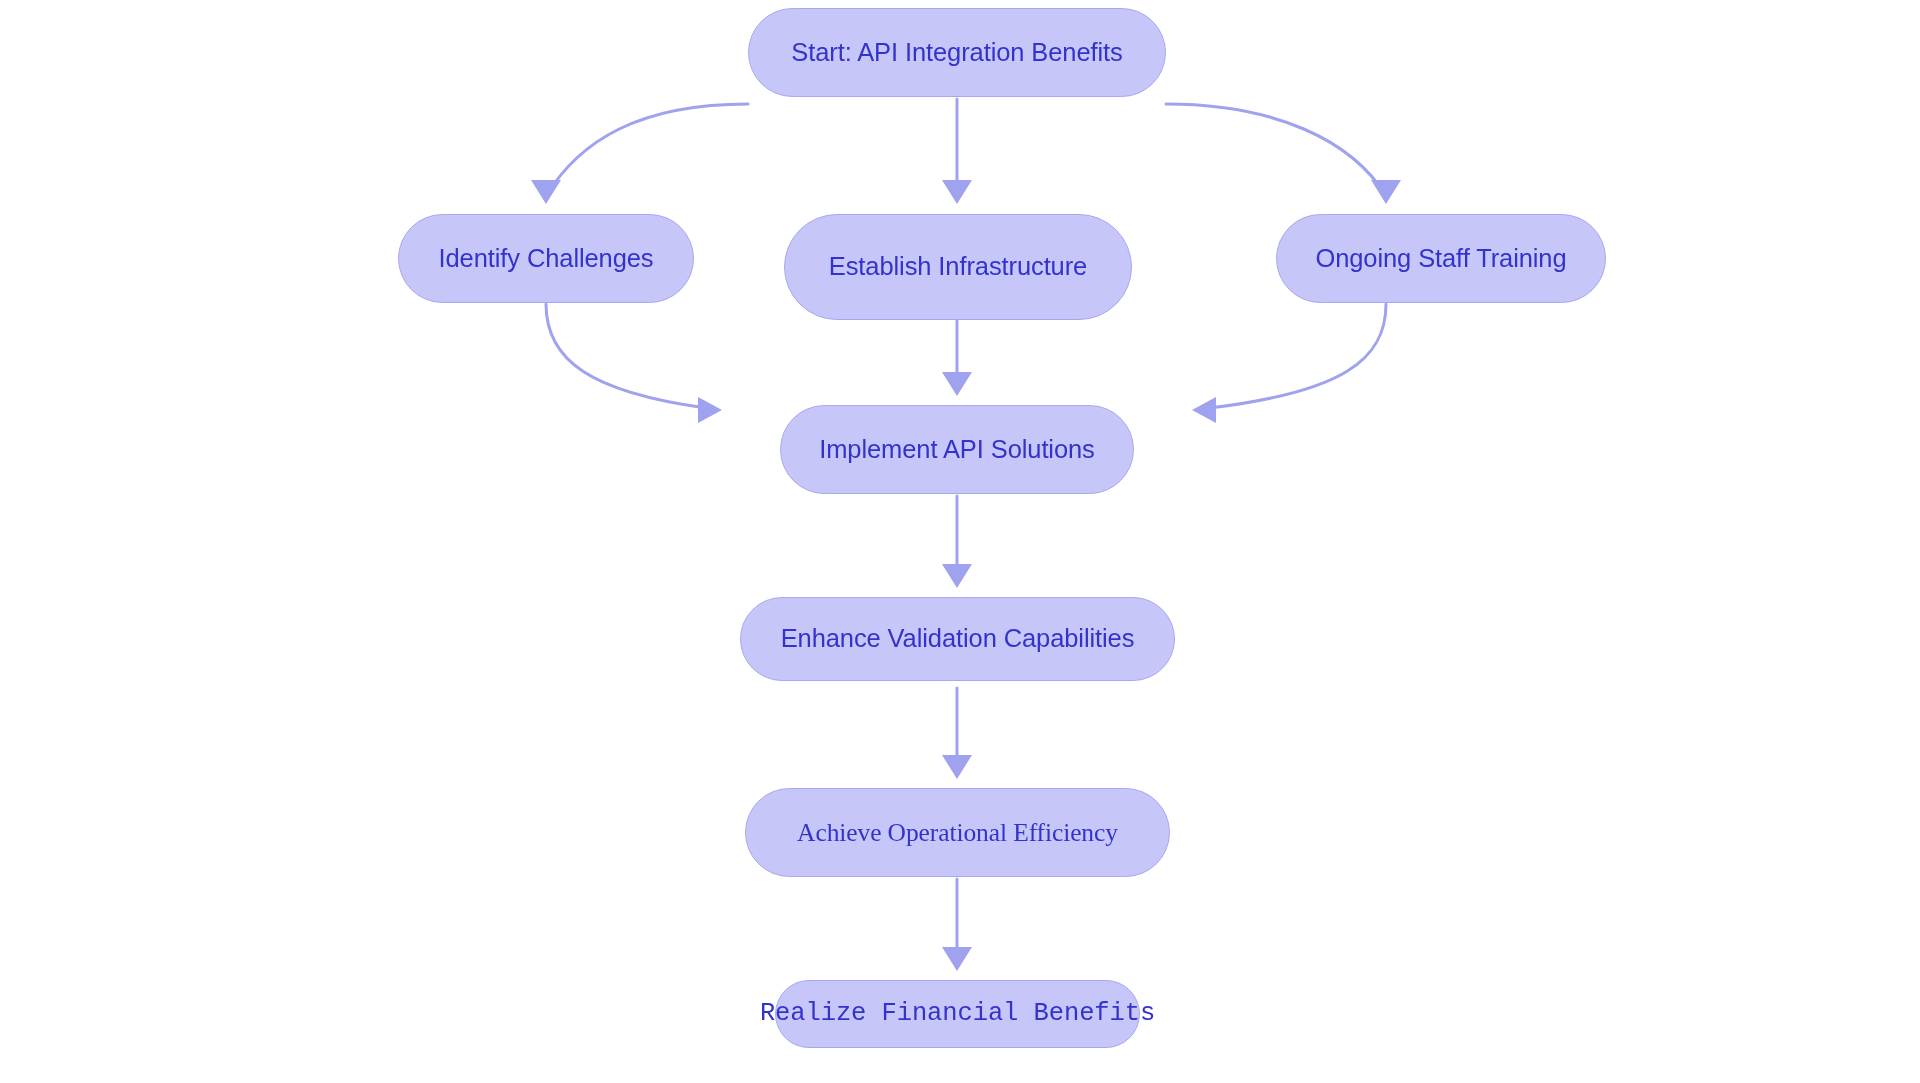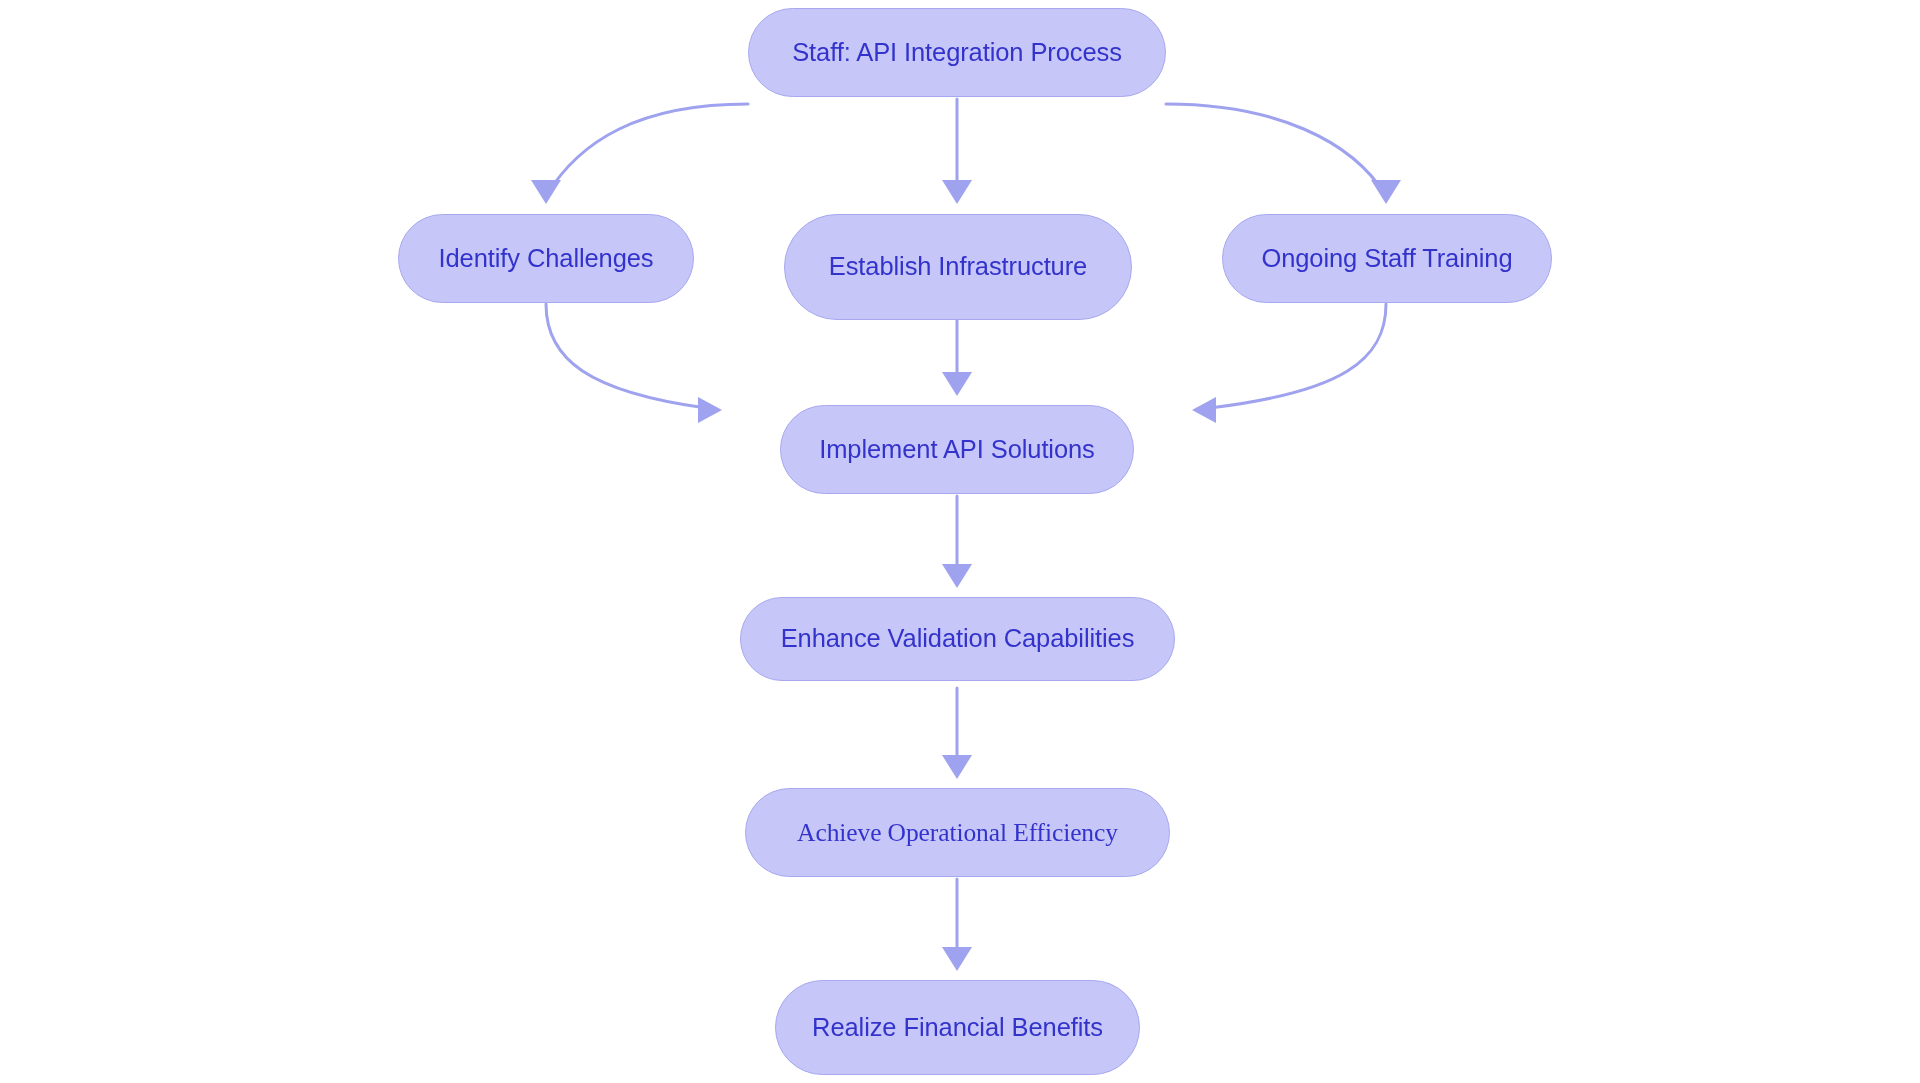--- a/index.html
+++ b/index.html
@@ -95,38 +95,38 @@
         <polygon points="957,779 942,755 972,755" fill="#9FA2EE"></polygon>
       </g>
       <g>
         <path d="M 957 879 L 957 963" fill="none" stroke="#9FA2EE" stroke-width="3" stroke-linecap="round"></path>
         <polygon points="957,971 942,947 972,947" fill="#9FA2EE"></polygon>
       </g>
     </svg>
 
   <div id="node-layer">
       <div class="node" style="left: 748px; top: 8px; width: 418px; height: 89px;">
-        <span class="node-label">Staff: API Integration Process</span>
+        <span class="node-label">Start: API Integration Benefits</span>
       </div>
       <div class="node" style="left: 398px; top: 214px; width: 296px; height: 89px;">
         <span class="node-label">Identify Challenges</span>
       </div>
       <div class="node" style="left: 784px; top: 214px; width: 348px; height: 106px;">
         <span class="node-label">Establish Infrastructure</span>
       </div>
-      <div class="node" style="left: 1222px; top: 214px; width: 330px; height: 89px;">
+      <div class="node" style="left: 1276px; top: 214px; width: 330px; height: 89px;">
         <span class="node-label">Ongoing Staff Training</span>
       </div>
       <div class="node" style="left: 780px; top: 405px; width: 354px; height: 89px;">
         <span class="node-label">Implement API Solutions</span>
       </div>
       <div class="node" style="left: 740px; top: 597px; width: 435px; height: 84px;">
         <span class="node-label">Enhance Validation Capabilities</span>
       </div>
       <div class="node" style="left: 745px; top: 788px; width: 425px; height: 89px; font-family: Liberation Serif, serif;">
         <span class="node-label">Achieve Operational Efficiency</span>
       </div>
-      <div class="node" style="left: 775px; top: 980px; width: 365px; height: 95px;">
+      <div class="node" style="left: 775px; top: 980px; width: 365px; height: 68px; font-family: Liberation Mono, monospace;">
         <span class="node-label">Realize Financial Benefits</span>
       </div>
     </div>
 
 </div>
 
 </body></html>

